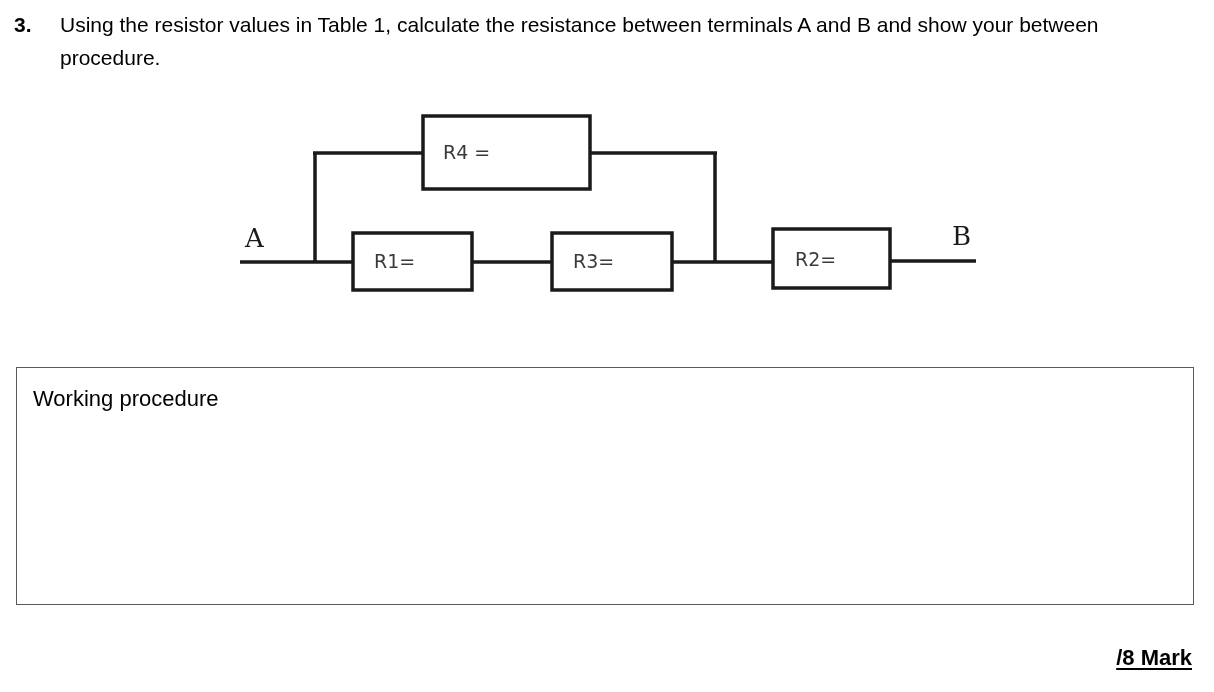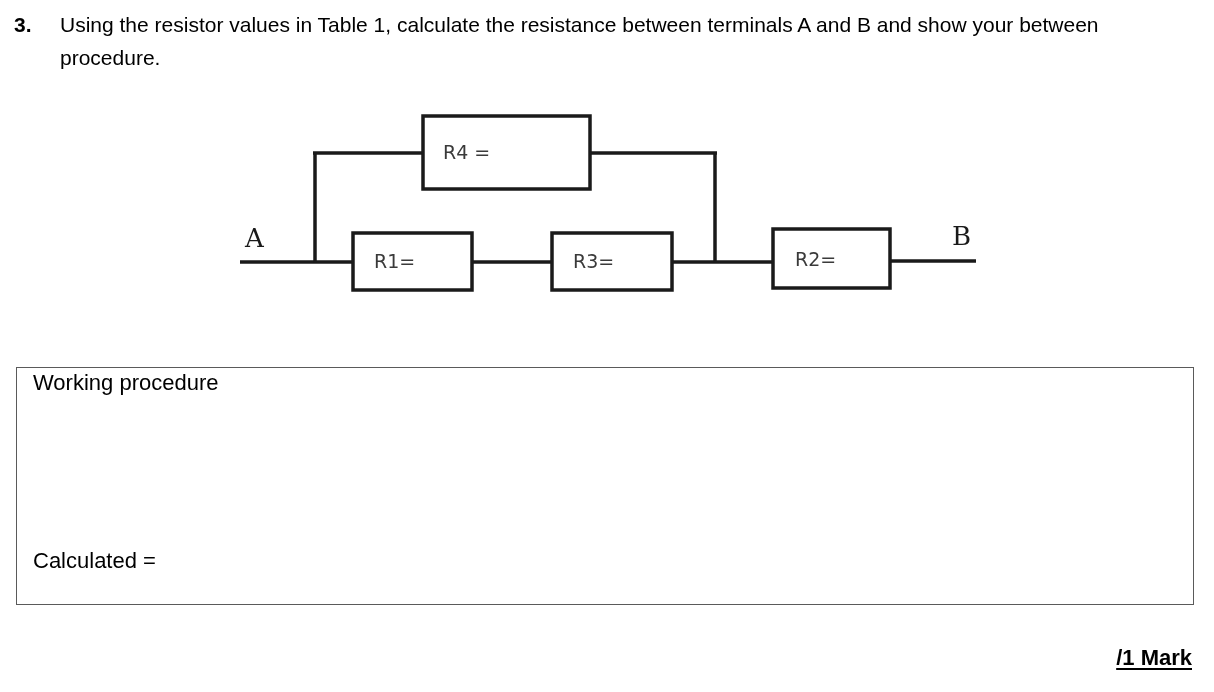--- a/index.html
+++ b/index.html
@@ -67,21 +67,21 @@
     top: 367px;
     width: 1178px;
     height: 238px;
     border: 1.5px solid #5a5a5a;
     box-sizing: border-box;
     background: #ffffff;
   }
   .answer-heading {
     position: absolute;
     left: 16px;
-    top: 0;
+    top: 16px;
     font-size: 22px;
     line-height: 30px;
   }
   .answer-calculated {
     position: absolute;
     left: 16px;
     top: 178px;
     font-size: 22px;
     line-height: 30px;
   }
@@ -136,16 +136,15 @@
 
     <line x1="890" y1="165" x2="976" y2="165" stroke="#1a1a1a" stroke-width="3.5"></line>
 
     <text class="term-label" x="245" y="151">A</text>
     <text class="term-label" x="952" y="149">B</text>
   </svg>
 </div>
 
 <div class="answer-box">
   <div class="answer-heading">Working procedure</div>
-  <div class="answer-calculated">Calculated =</div>
 </div>
 
-<div class="marks">/1 Mark</div>
+<div class="marks">/8 Mark</div>
 
 </body></html>

